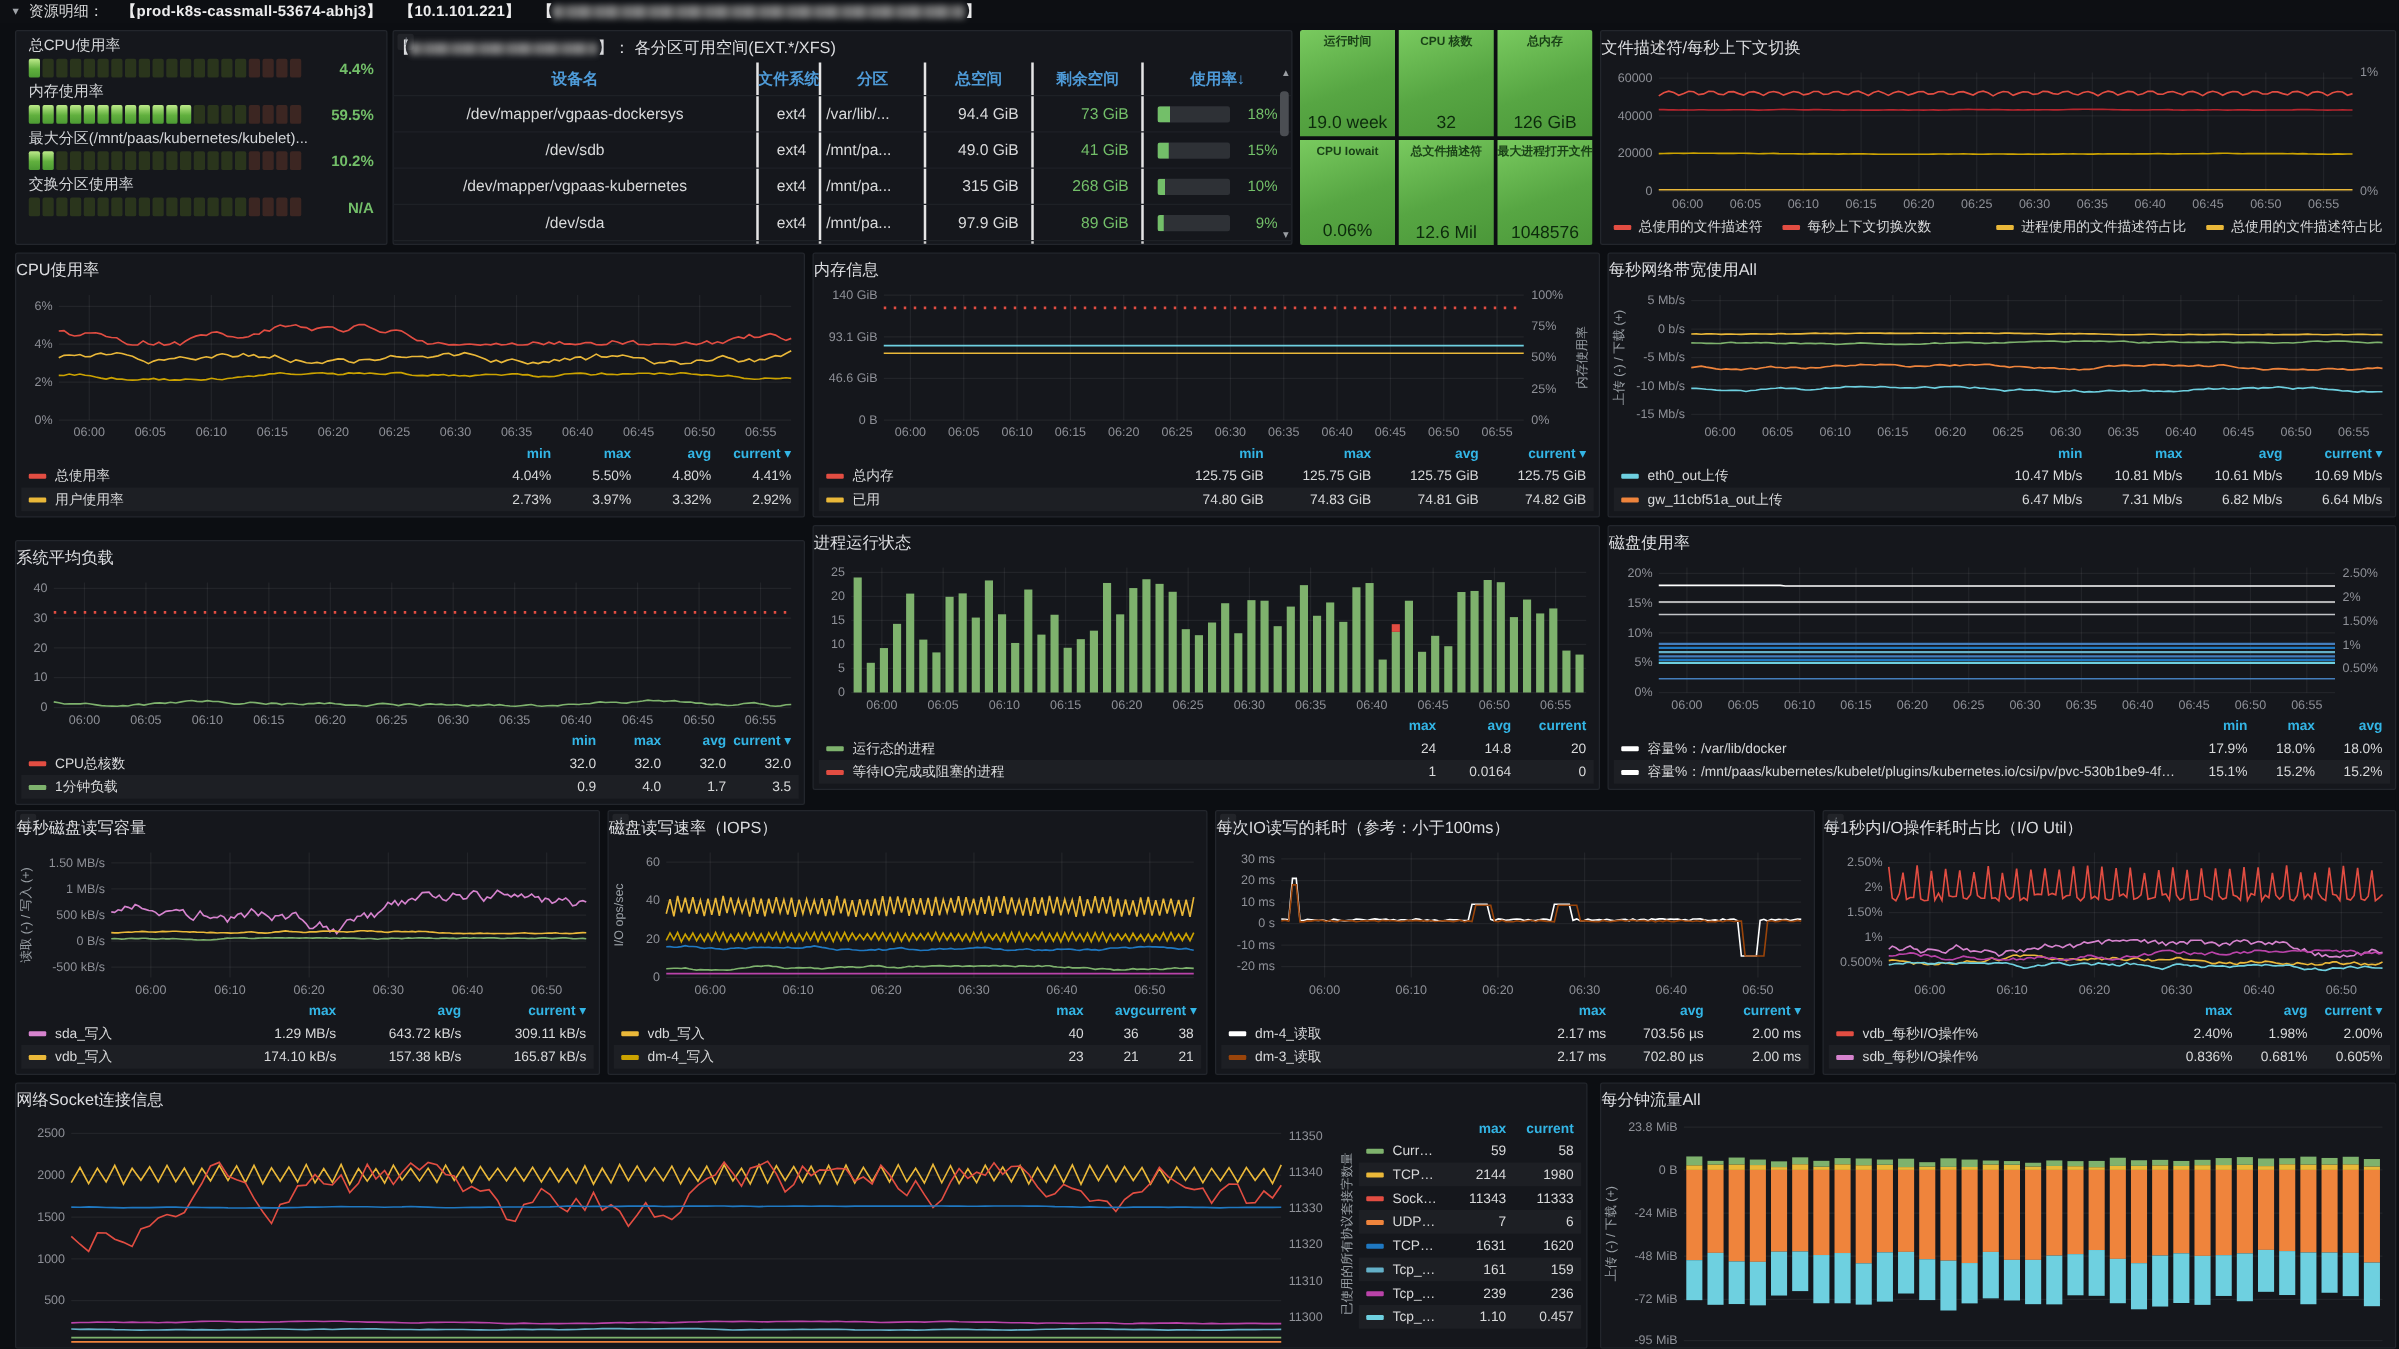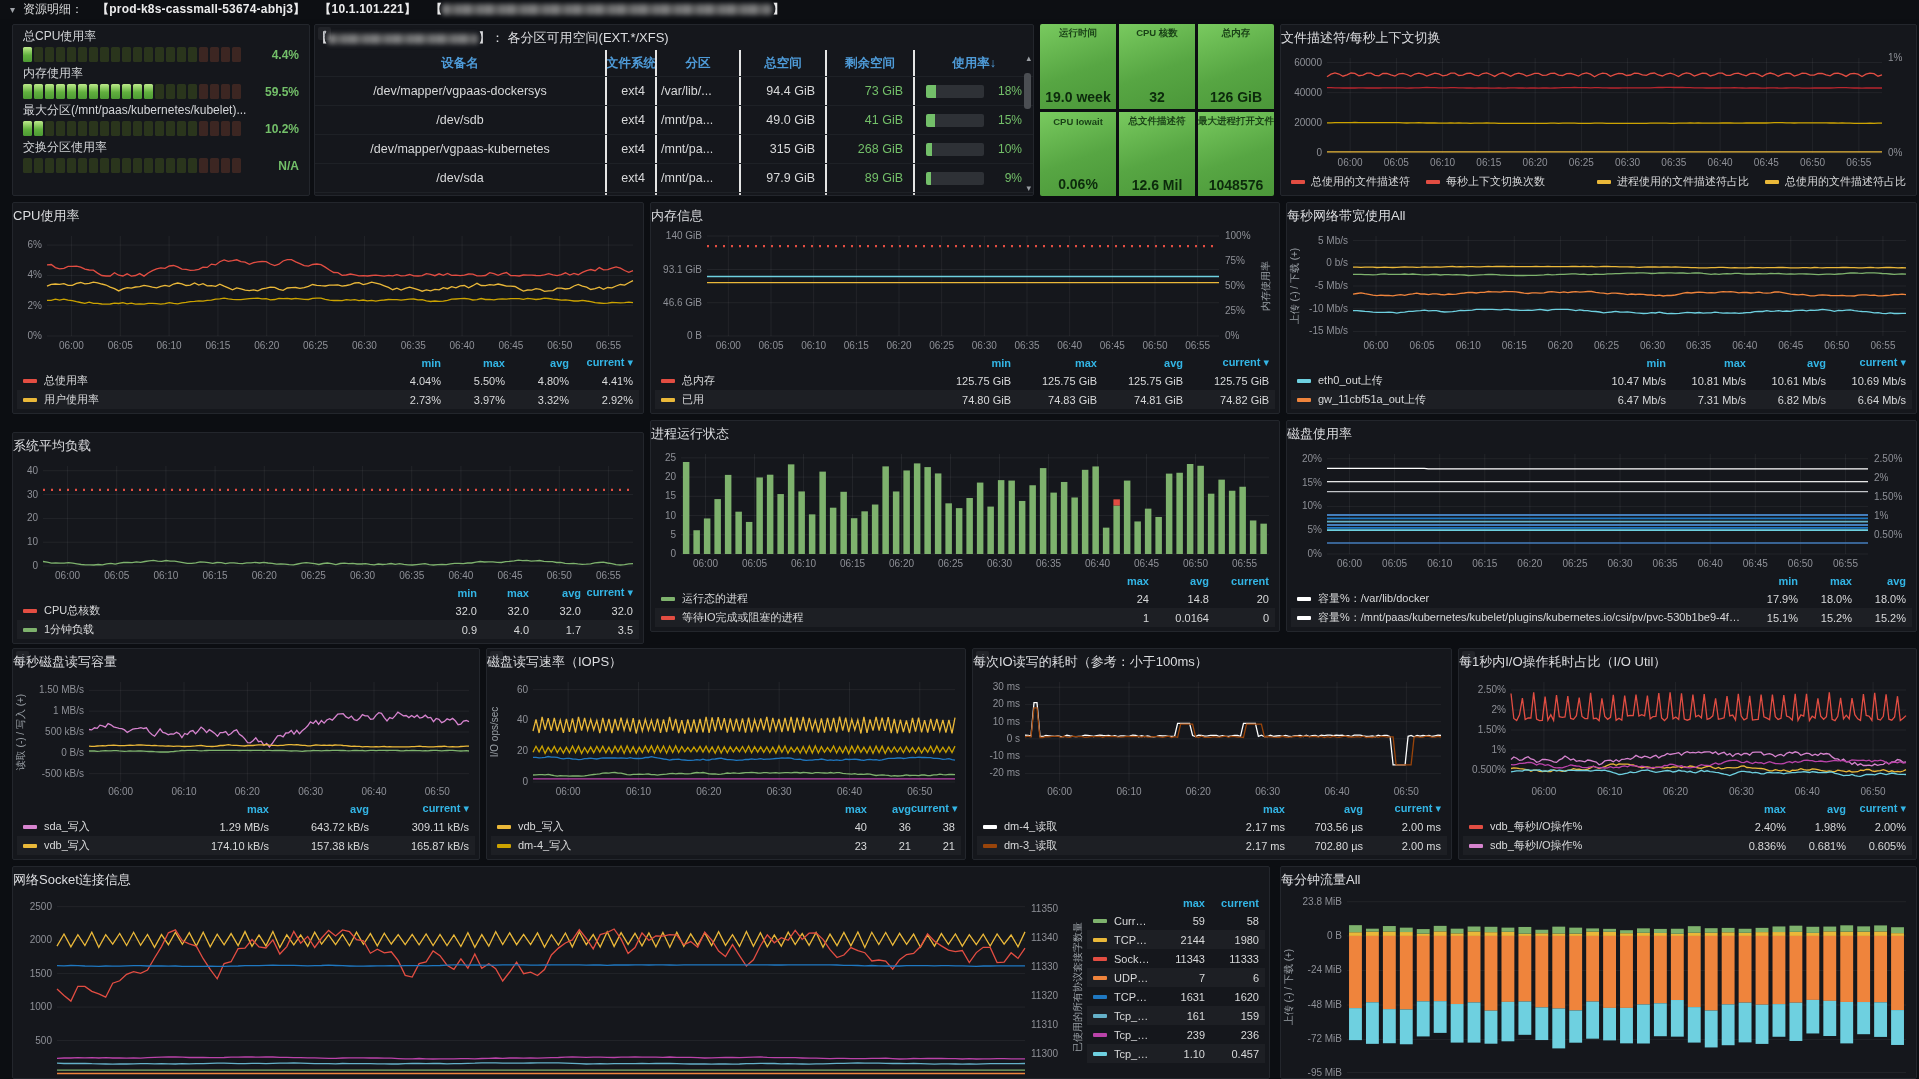--- a/index.html
+++ b/index.html
@@ -45,21 +45,21 @@
   .ubar{width:58px;height:13px;background:#2e3136;border-radius:2px;overflow:hidden;margin-right:8px;}
   .ubar i{display:block;height:100%;background:#73BF69;}
   .upct{color:#73BF69;font-size:12px;min-width:30px;text-align:right;}
   .scrollthumb{position:absolute;right:2px;top:48px;width:7px;height:36px;background:#4b4e53;border-radius:3px;cursor:pointer;}
   .scrollarrow{position:absolute;right:2px;font-size:9px;color:#9a9ea3;cursor:pointer;}
   
   .tiles{display:grid;grid-template-columns:repeat(3,1fr);grid-template-rows:repeat(2,1fr);gap:3px;height:100%;}
   .tile{background:linear-gradient(160deg,#79ca5f 0%,#57a643 55%,#4b9739 100%);display:flex;
         flex-direction:column;align-items:center;justify-content:center;cursor:pointer;}
   .tlabel{font-size:9.5px;font-weight:700;color:rgba(10,42,12,.85);margin-bottom:1px;text-align:center;}
-  .tvalue{font-size:14px;font-weight:700;color:rgba(8,36,10,.95);text-align:right;margin-top:48px;}
+  .tvalue{font-size:14px;font-weight:400;color:rgba(8,36,10,.95);text-align:right;margin-top:48px;}
   
   .legend{padding:0 4px;}
   .lrow{display:flex;align-items:center;height:19px;padding:0 6px;font-size:11px;}
   .lrow.zeb{background:rgba(255,255,255,.035);}
   .lcol{width:var(--cw,70px);text-align:right;color:#d8d9da;white-space:nowrap;}
   .lhead{height:17px;}
   .lhead .lcol{color:#33B5E5;font-weight:700;}
   .lname{color:#d8d9da;margin-left:7px;flex:1;white-space:nowrap;overflow:hidden;text-overflow:ellipsis;cursor:pointer;}
   .swatch{width:14px;height:4px;border-radius:1px;flex:none;}
   .ilegend{display:flex;justify-content:space-between;padding:3px 10px 0 10px;}

